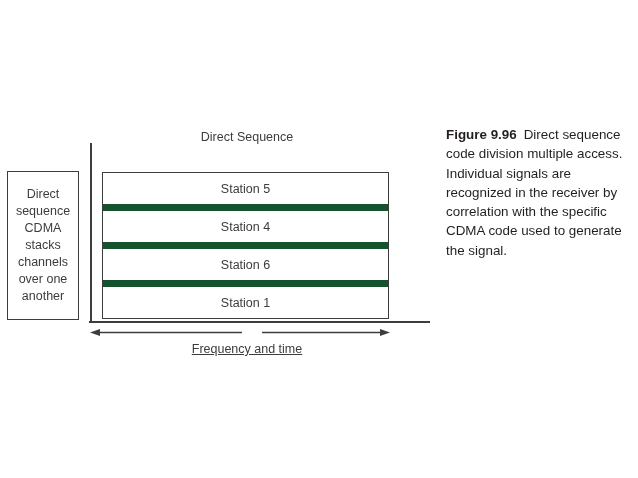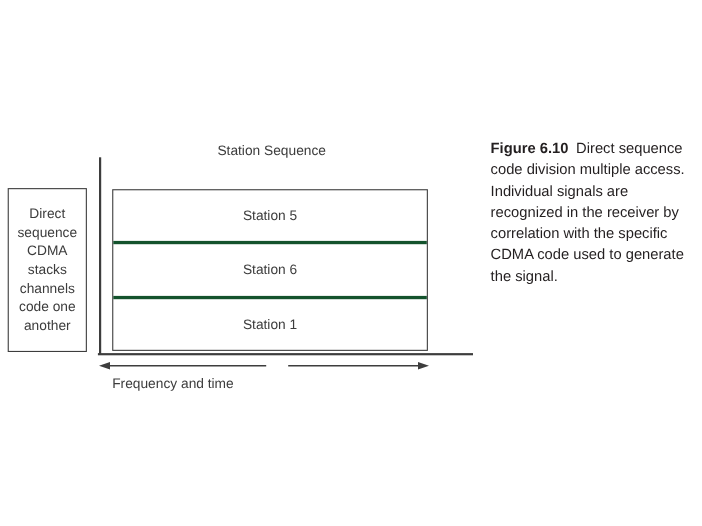--- a/index.html
+++ b/index.html
@@ -74,39 +74,41 @@
     display: flex;
     flex-direction: column;
   }
   .station-row {
     flex: 1;
     display: flex;
     align-items: center;
     justify-content: center;
     font-size: 12.5px;
     color: #3c3c3c;
-    border-bottom: 3px solid #14532d;
+    border-bottom: 7px solid #14532d;
   }
   .station-row:last-child { border-bottom: none; }
 
   .freq-arrow {
     position: absolute;
     left: 90px;
     top: 326px;
     width: 300px;
     height: 13px;
   }
 
   .axis-label {
     position: absolute;
     left: 102px;
     top: 342px;
     width: 290px;
+    text-align: center;
     font-size: 12.5px;
     color: #3c3c3c;
+    text-decoration: underline;
   }
 
   
   .caption {
     position: absolute;
     left: 446px;
     top: 125px;
     width: 190px;
     font-size: 13.4px;
     line-height: 19.3px;
@@ -116,54 +118,57 @@
     font-weight: bold;
     margin-right: 7px;
   }
 </style>
 </head>
 <body>
 
 <div class="page">
 
   <div class="diagram-title">
-    <div>Station Sequence</div>
+    <div>Direct Sequence</div>
   </div>
 
   <div class="side-note">
     <span>Direct
 sequence
 CDMA
 stacks
 channels
-code one
+over one
 another</span>
   </div>
 
   <div class="y-axis"></div>
   <div class="x-axis"></div>
 
   <div class="stations">
     <div class="station-row">
       <span>Station 5</span>
+    </div>
+    <div class="station-row">
+      <span>Station 4</span>
     </div>
     <div class="station-row">
       <span>Station 6</span>
     </div>
     <div class="station-row">
       <span>Station 1</span>
     </div>
   </div>
 
   <svg class="freq-arrow" viewBox="0 0 300 13" xmlns="http://www.w3.org/2000/svg">
     <line x1="8" y1="6.5" x2="152" y2="6.5" stroke="#3d3d3d" stroke-width="1.3"></line>
     <line x1="172" y1="6.5" x2="292" y2="6.5" stroke="#3d3d3d" stroke-width="1.3"></line>
     <polygon points="0,6.5 10,3 10,10" fill="#3d3d3d"></polygon>
     <polygon points="300,6.5 290,3 290,10" fill="#3d3d3d"></polygon>
   </svg>
 
   <div class="axis-label">Frequency and time</div>
 
   <div class="caption">
-    <b>Figure 6.10</b><span>Direct sequence code division multiple access. Individual signals are recognized in the receiver by correlation with the specific CDMA code used to generate the signal.</span>
+    <b>Figure 9.96</b><span>Direct sequence code division multiple access. Individual signals are recognized in the receiver by correlation with the specific CDMA code used to generate the signal.</span>
   </div>
 
 </div>
 
 </body></html>

